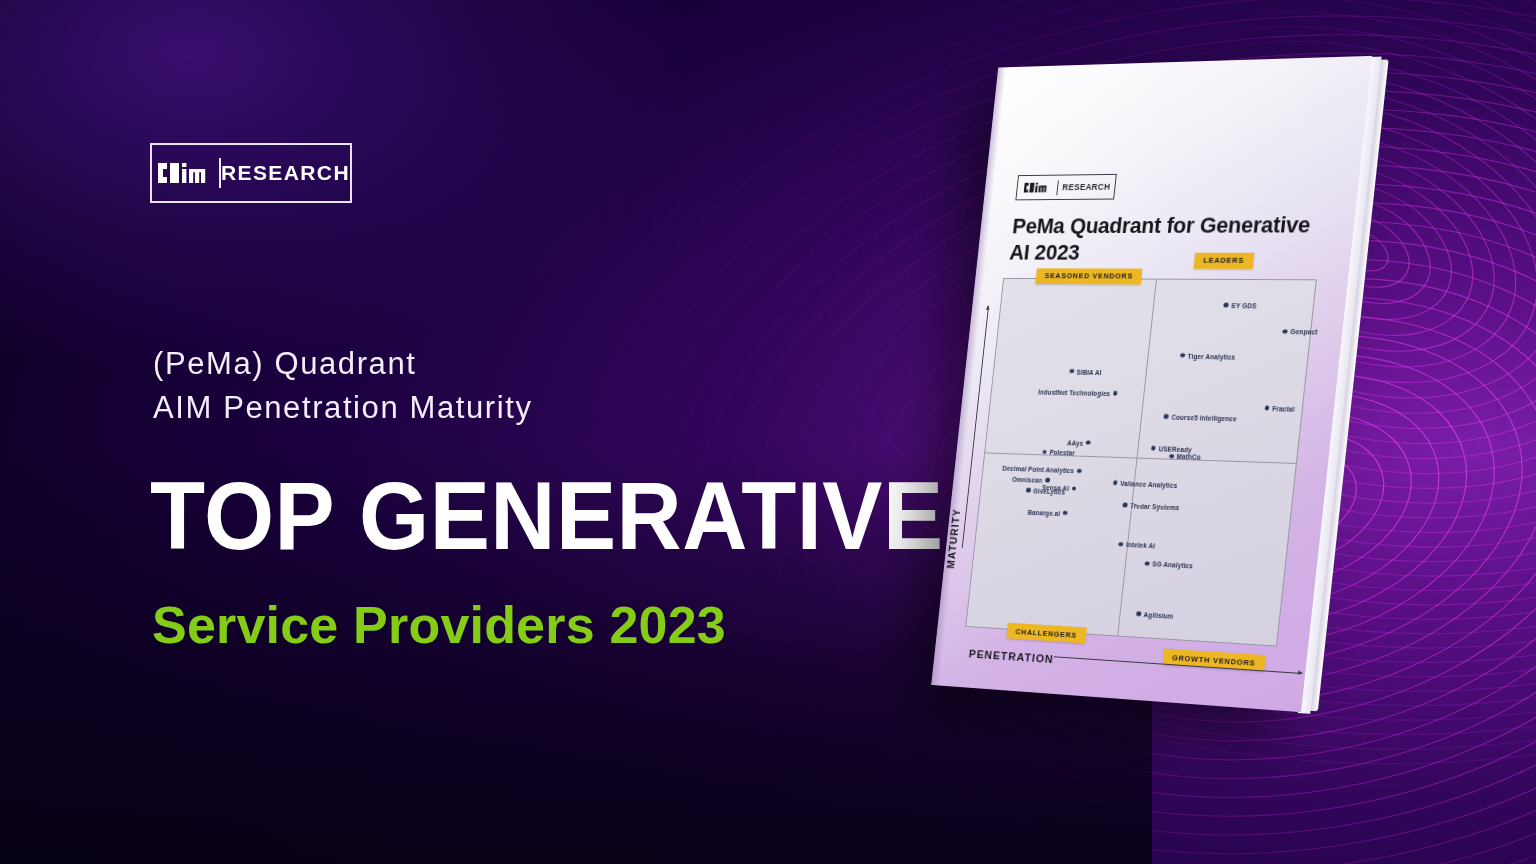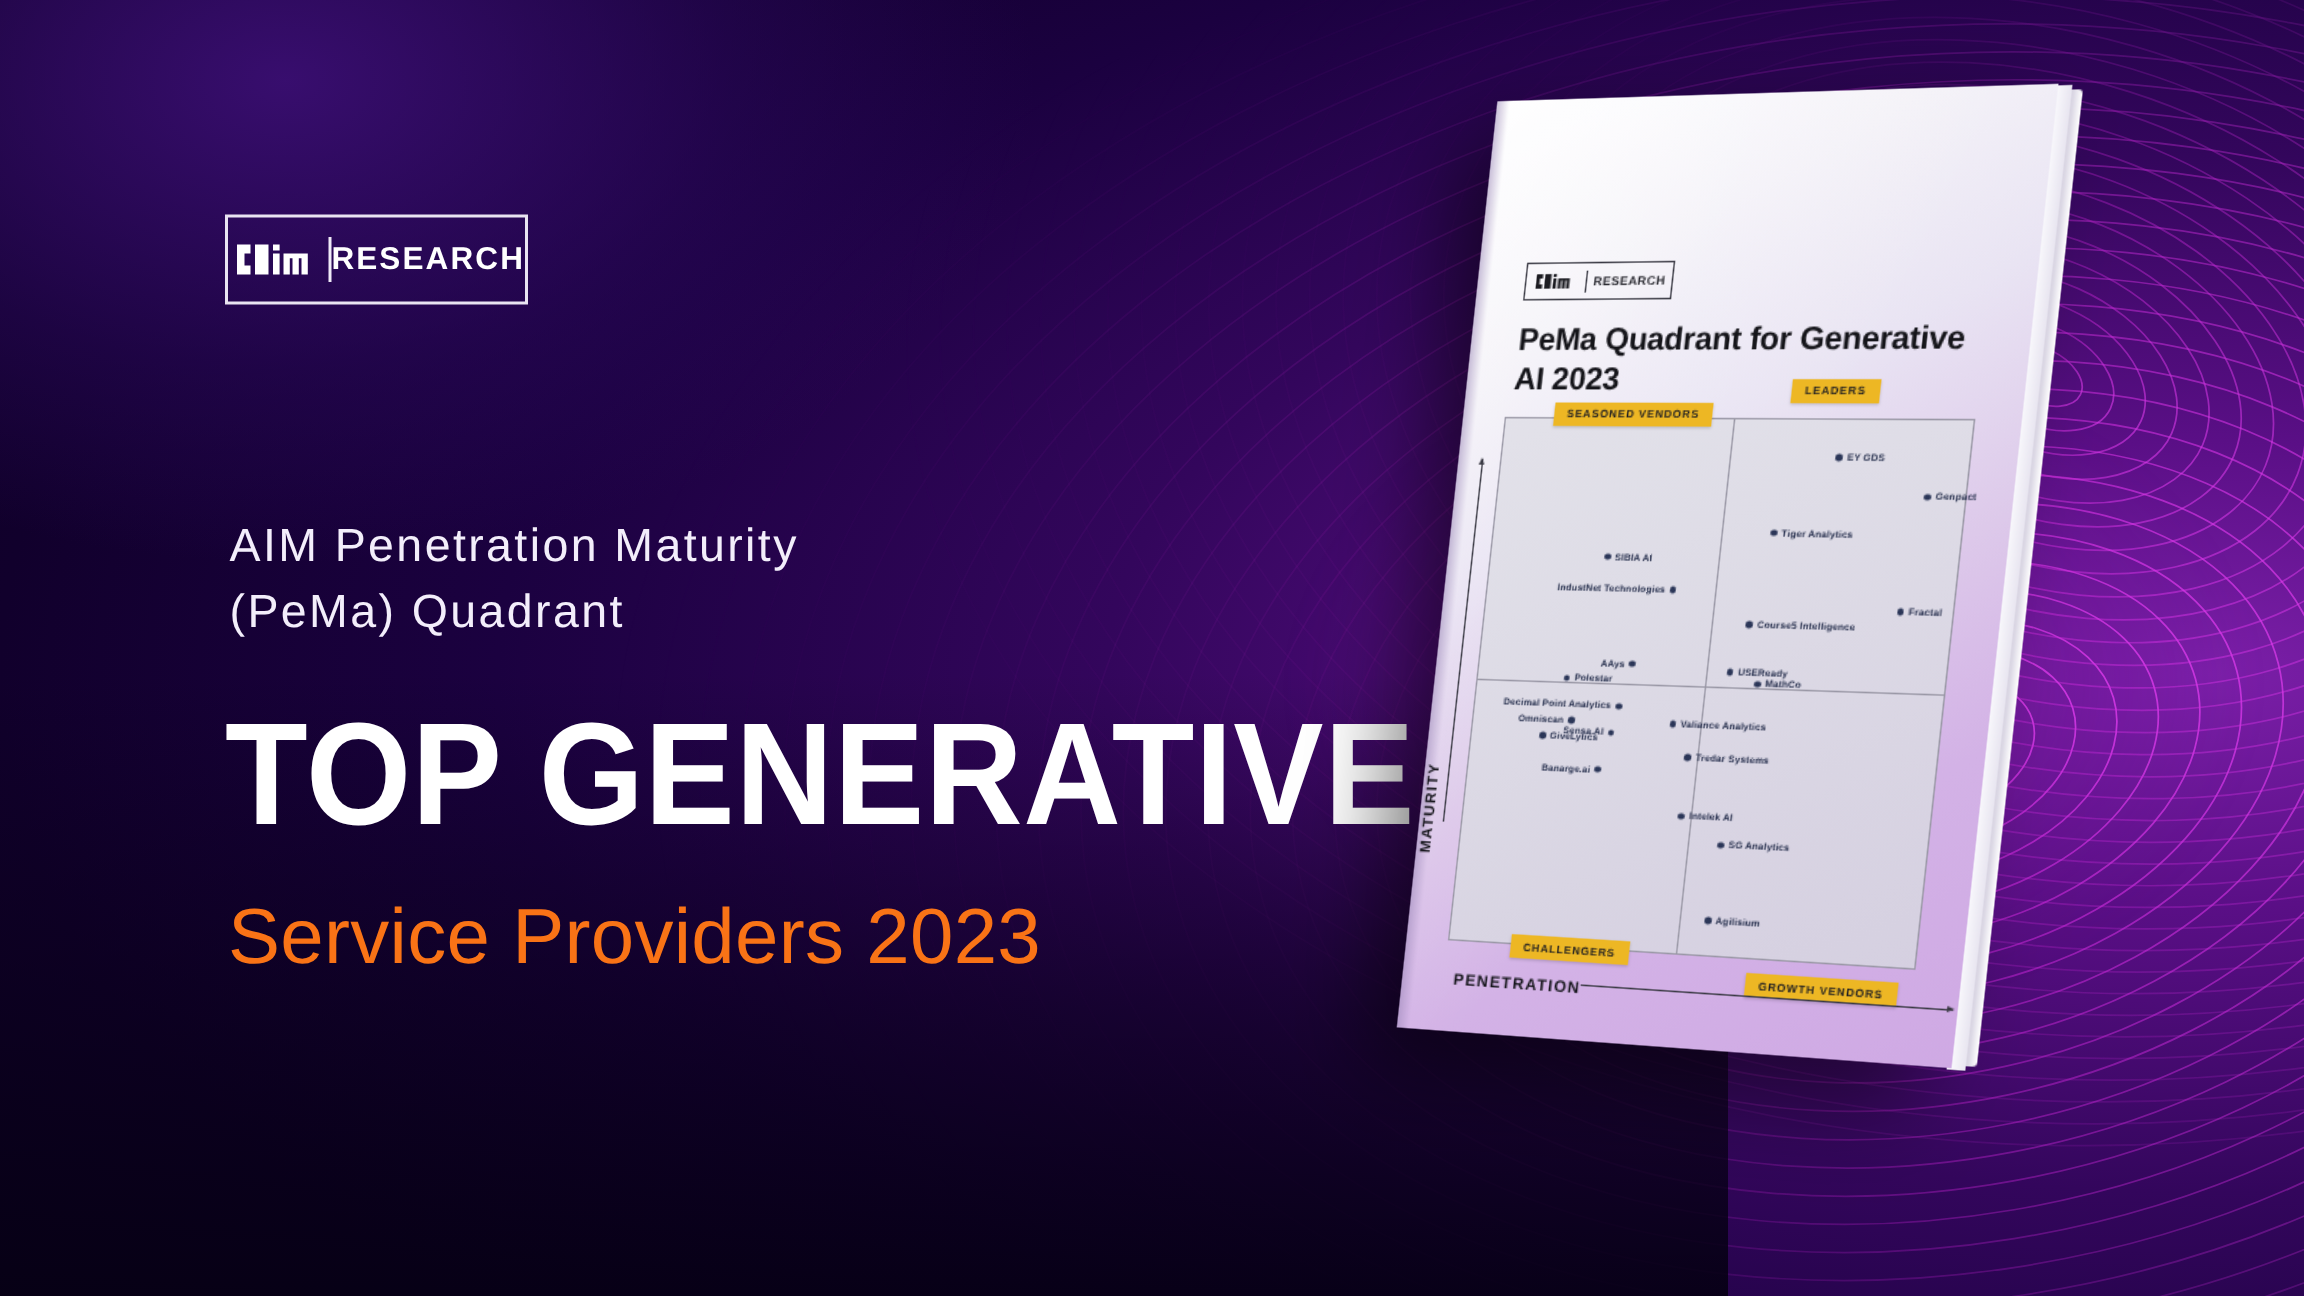--- a/index.html
+++ b/index.html
@@ -63,22 +63,22 @@
     position:absolute; left:0px; top:470px; width:760px;
     color:#ffffff;
     font-size:97px; line-height:0.94;
     font-weight:bold; letter-spacing:0.5px;
     font-stretch:condensed;
     transform:scaleX(0.93); transform-origin:left top;
     white-space:nowrap;
   }
   .subhead{
     position:absolute; left:2px; top:595px; width:760px;
-    color:#f97316;
-    font-size:52px; font-weight:normal; letter-spacing:0.2px;
+    color:#84cc16;
+    font-size:52px; font-weight:bold; letter-spacing:0.2px;
     white-space:nowrap;
   }
 
   
   .book-wrap{
     position:absolute; left:955px; top:60px;
     width:470px; height:740px;
   }
   .book{
     position:absolute; left:0; top:0; width:380px; height:640px;
@@ -301,22 +301,22 @@
           <rect x="24" y="8" width="4.4" height="14" fill="#ffffff"></rect>
           <rect x="24" y="2" width="4.4" height="4" fill="#ffffff"></rect>
           <path fill="#ffffff" d="M31 22 V8 h4.2 v14 h-4.2 Z M37 22 V8 h4.2 v14 H37 Z M43 22 V8 h4.2 v14 H43 Z M31 8 h16.2 v3.2 H31 Z"></path>
         </svg>
       </span>
       <span class="logo-div"></span>
       <span class="logo-word">RESEARCH</span>
     </div>
 
     <div class="eyebrow">
+      <div>(PeMa) Quadrant</div>
       <div>AIM Penetration Maturity</div>
-      <div>(PeMa) Quadrant</div>
     </div>
 
     <div class="headline">TOP GENERATIVE AI</div>
     <div class="subhead">Service Providers 2023</div>
   </div>
 
   <div class="book-wrap">
     <div class="book">
       <div class="pages"></div>
       <div class="pages2"></div>

